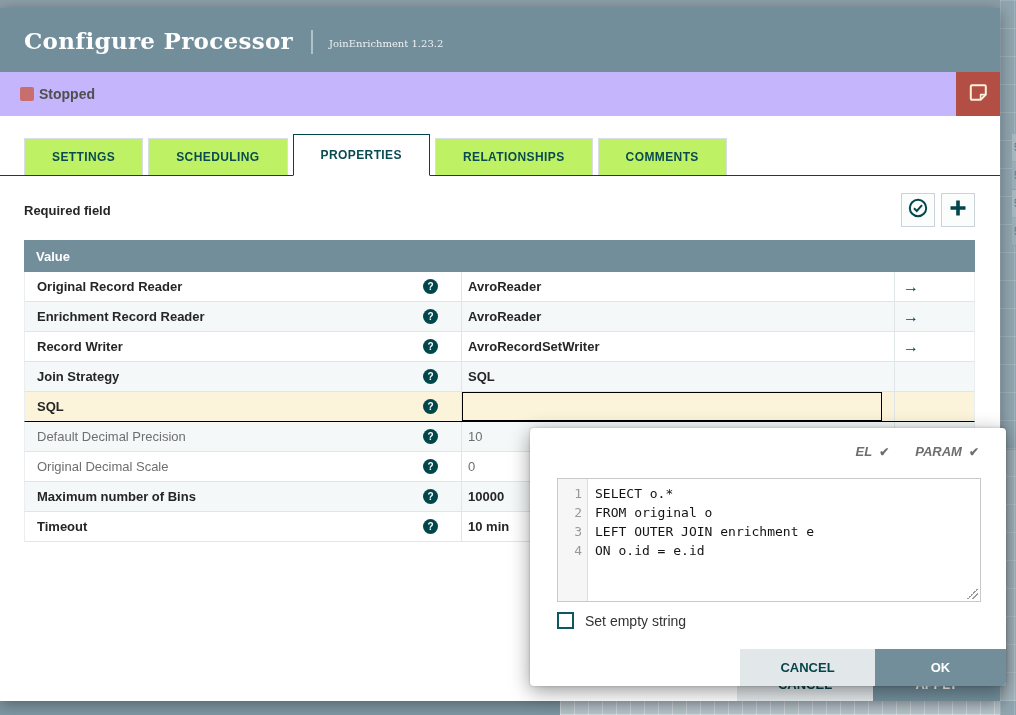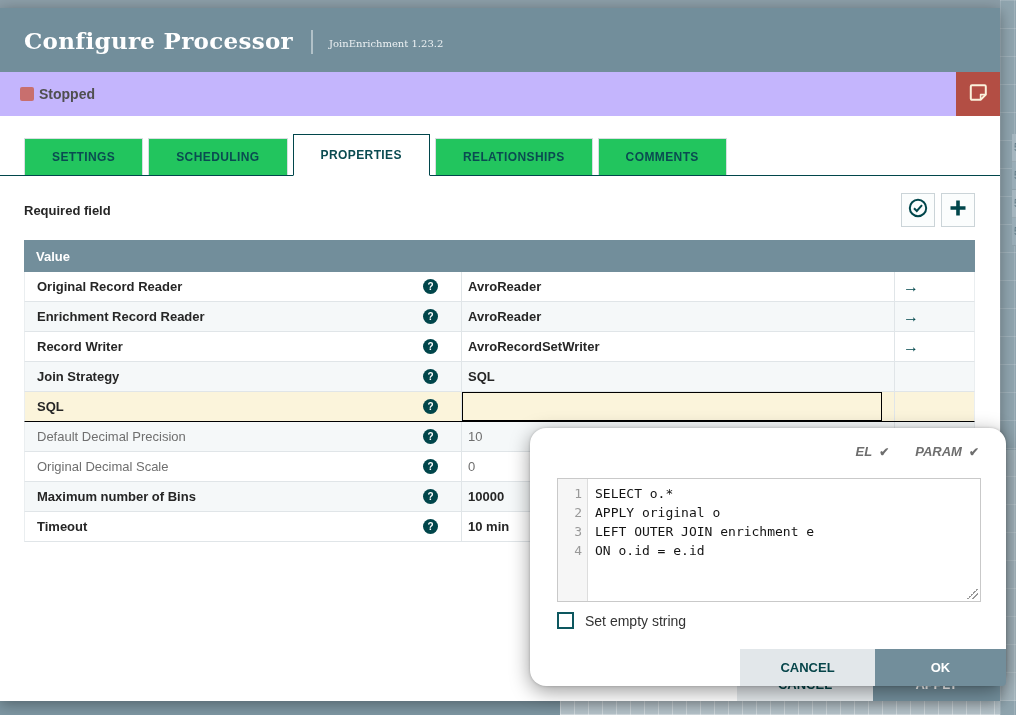--- a/index.html
+++ b/index.html
@@ -35,21 +35,21 @@
   .dlg-sep{width:2px;height:24px;background:rgba(255,255,255,.45);margin:4px 16px 0 18px;}
   .dlg-sub{font-family:"DejaVu Serif",serif;color:#ECF1F3;font-size:10px;margin-top:6px;}
 
   .statusbar{height:44px;background:#c4b5fd;display:flex;align-items:center;padding:0 20px;position:relative;}
   .stop-sq{width:14px;height:14px;background:#C86F6E;border-radius:2px;margin-right:5px;}
   .status-text{font-size:14px;font-weight:bold;color:#4F4F4F;}
   .comment-btn{position:absolute;right:0;top:0;width:44px;height:44px;background:#B34E44;
     display:flex;align-items:center;justify-content:center;cursor:pointer;}
 
   .tabbar{margin-top:17px;border-bottom:1px solid #01464B;padding-left:24px;display:flex;align-items:flex-end;height:42px;}
-  .tab{height:37px;display:flex;align-items:center;padding:0 27px;background:#22c55e;
+  .tab{height:37px;display:flex;align-items:center;padding:0 27px;background:#bef264;
     border:1px solid #D8DEE1;border-bottom:none;margin-right:5px;font-size:12px;font-weight:bold;
     color:#0A4B51;letter-spacing:.4px;cursor:pointer;box-sizing:border-box;}
   .tab.active{background:#fff;border:1px solid #01464B;border-bottom:1px solid #fff;height:42px;
     margin-bottom:-1px;position:relative;z-index:2;}
 
   .toolbar{display:flex;align-items:center;justify-content:space-between;padding:14px 25px 0 24px;height:40px;}
   .required-label{font-size:13px;font-weight:bold;color:#262626;}
   .iconbtns{display:flex;gap:6px;}
   .iconbtn{width:34px;height:34px;background:#FBFDFD;border:1px solid #CBD4D8;display:flex;
     align-items:center;justify-content:center;cursor:pointer;box-sizing:border-box;}
@@ -73,21 +73,21 @@
   .help{width:15px;height:15px;border-radius:50%;background:#01464B;color:#fff;font-size:10px;
     font-weight:bold;display:flex;align-items:center;justify-content:center;cursor:pointer;flex:none;}
   .goto{color:#01464B;font-weight:bold;font-size:16px;cursor:pointer;line-height:1;}
 
   .dlg-btn{position:absolute;bottom:0;height:33px;display:flex;align-items:center;justify-content:center;
     font-size:13px;font-weight:bold;cursor:pointer;}
   .dlg-cancel{right:127px;width:136px;background:#E3E8EB;color:#06454A;}
   .dlg-apply{right:0;width:127px;background:#728E9B;color:#fff;}
 
   
-  .popup{position:absolute;left:530px;top:428px;width:476px;height:258px;background:#fff;border-radius:16px;
+  .popup{position:absolute;left:530px;top:428px;width:476px;height:258px;background:#fff;border-radius:4px;
     box-shadow:0 5px 20px rgba(0,0,0,.4),0 0 3px rgba(0,0,0,.2);z-index:30;}
   .elparam{position:absolute;top:16px;right:27px;display:flex;gap:26px;color:#6E6E6E;
     font-style:italic;font-size:13px;font-weight:bold;}
   .elparam .chip{display:flex;align-items:center;gap:7px;}
   .check{font-size:12px;font-style:normal;}
   .editor{position:absolute;left:27px;top:50px;width:424px;height:124px;border:1px solid #C9C9C9;
     display:flex;font-family:"DejaVu Sans Mono",monospace;font-size:13px;line-height:19px;box-sizing:border-box;}
   .gutter{width:30px;background:#F6F6F6;border-right:1px solid #DDD;color:#999;text-align:right;
     padding:5px 5px 0 0;box-sizing:border-box;}
   .codearea{padding:5px 0 0 7px;color:#141414;white-space:pre;flex:1;cursor:text;}
@@ -288,21 +288,21 @@
       </span>
     </div>
 
     <div class="editor">
       <div class="gutter" id="gutter">
           <div>1</div>
           <div>2</div>
           <div>3</div>
           <div>4</div>
         </div>
-      <div class="codearea" id="codeArea"><div>SELECT o.*</div><div>APPLY original o</div><div>LEFT OUTER JOIN enrichment e</div><div>ON o.id = e.id</div></div>
+      <div class="codearea" id="codeArea"><div>SELECT o.*</div><div>FROM original o</div><div>LEFT OUTER JOIN enrichment e</div><div>ON o.id = e.id</div></div>
       <div class="rhandle"></div>
     </div>
 
     <div class="cbrow">
       <span class="cbox"></span>
       <span class="cblabel">Set empty string</span>
     </div>
 
     <div class="pfooter">
       <div class="p-btn p-cancel">CANCEL</div>

